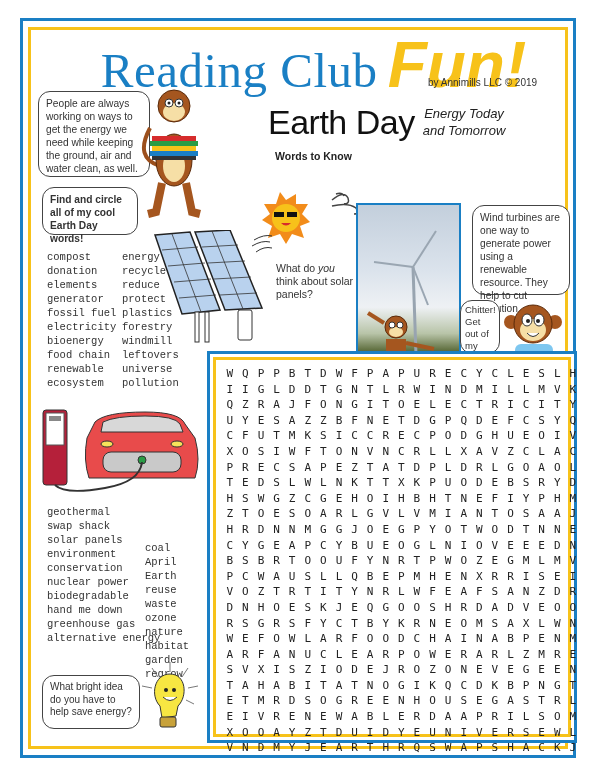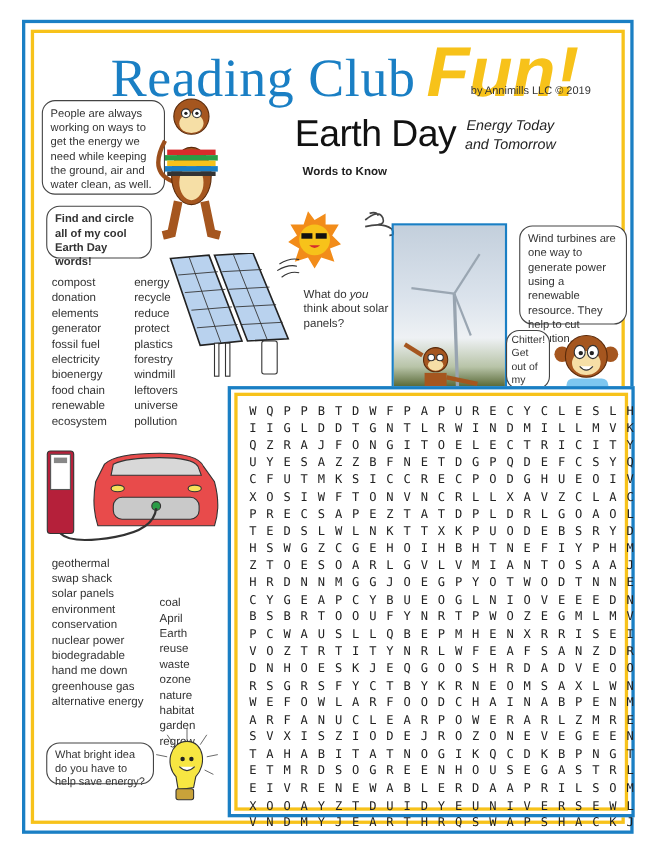--- a/index.html
+++ b/index.html
@@ -8,21 +8,21 @@
   .outer-frame{left:20px;top:18px;width:556px;height:740px;border:3px solid #1a7fc4;box-sizing:border-box;}
   .inner-frame{left:28px;top:27px;width:540px;height:722px;border:3px solid #f7c21a;box-sizing:border-box;}
   .title{left:0;top:28px;width:600px;text-align:center;white-space:nowrap;}
   .title .reading{font-family:"Liberation Serif",serif;color:#1a7fc4;font-size:49px;letter-spacing:0.5px;margin-left:27px;}
   .title .fun{font-family:"Liberation Sans",sans-serif;font-style:italic;font-weight:bold;color:#f7c21a;font-size:64px;margin-left:10px;margin-top:31px;}
   .byline{left:428px;top:77px;font-size:10px;color:#333;}
   .bubble{background:#fff;border:1.5px solid #444;border-radius:12px;font-size:10.5px;line-height:13px;padding:5px 7px;box-sizing:border-box;color:#333;}
   .earth-title{left:268px;top:103px;font-size:34px;color:#111;letter-spacing:-0.5px;}
   .words-know{left:275px;top:150px;font-size:10.5px;font-weight:bold;color:#222;}
   .energy{left:409px;top:105px;font-size:13px;font-style:italic;line-height:17px;color:#222;text-align:center;width:110px;}
-  .wordlist{font-size:10.5px;line-height:14px;color:#333;}
+  .wordlist{font-size:10.5px;line-height:14px;color:#333;font-family:Liberation Mono, monospace;}
   .wordlist div{white-space:nowrap;}
   .photo{left:356px;top:203px;width:105px;height:150px;border:2px solid #1a7fc4;box-sizing:border-box;overflow:hidden;background:linear-gradient(#c3cfdc 0%,#dbe3ec 45%,#eef1f4 70%,#b8c4a8 88%,#5b6b3a 100%);}
   .grid-outer{left:207px;top:351px;width:370px;height:392px;border:3px solid #1a7fc4;box-sizing:border-box;background:#fff;}
   .grid-inner{left:213px;top:357px;width:358px;height:380px;border:3px solid #f7c21a;box-sizing:border-box;}
   .grid{left:222px;top:366px;font-family:"DejaVu Sans Mono","Liberation Mono",monospace;font-size:11px;line-height:15.6px;color:#222;}
   .grid-row{display:flex;}
   .grid-row span{display:inline-block;width:15.6px;text-align:center;}
 </style>
 </head>
 <body>
@@ -197,21 +197,21 @@
   <div>Earth</div>
   <div>reuse</div>
   <div>waste</div>
   <div>ozone</div>
   <div>nature</div>
   <div>habitat</div>
   <div>garden</div>
   <div>regrow</div>
 </div>
 
-<div class="abs bubble" style="left:42px;top:675px;width:98px;height:38px;font-size:10px;line-height:12.5px;">
+<div class="abs bubble" style="left:42px;top:675px;width:98px;height:54px;font-size:10px;line-height:12.5px;">
   <span>What bright idea do you have to help save energy?</span>
 </div>
 <svg class="abs" style="left:140px;top:660px;" width="60" height="75" viewBox="0 0 60 75">
   <g stroke="#555" stroke-width="0.8">
     <line x1="30" y1="2" x2="30" y2="12"></line>
       <line x1="48" y1="8" x2="42" y2="17"></line>
       <line x1="58" y1="26" x2="48" y2="28"></line>
     <line x1="12" y1="8" x2="18" y2="17"></line>
       <line x1="2" y1="26" x2="12" y2="28"></line>
       <line x1="54" y1="44" x2="46" y2="40"></line>

